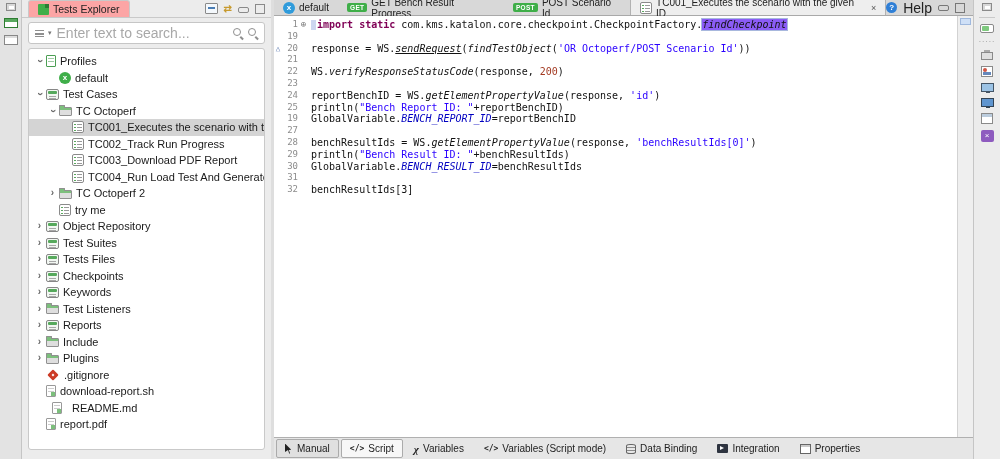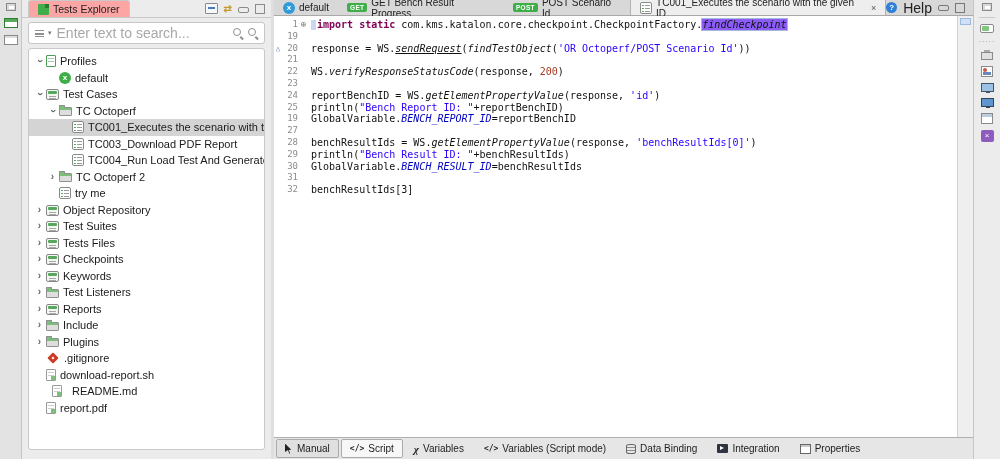--- a/index.html
+++ b/index.html
@@ -214,20 +214,25 @@
           <span class="tlabel">TC Octoperf</span>
         </div>
         <div class="row sel" style="padding-left: 30px;">
           <span class="chev"></span>
           <span class="icn i-tc"></span>
           <span class="tlabel">TC001_Executes the scenario with the given ID</span>
         </div>
         <div class="row" style="padding-left: 30px;">
           <span class="chev"></span>
           <span class="icn i-tc"></span>
+          <span class="tlabel">TC002_Track Run Progress</span>
+        </div>
+        <div class="row" style="padding-left: 30px;">
+          <span class="chev"></span>
+          <span class="icn i-tc"></span>
           <span class="tlabel">TC003_Download PDF Report</span>
         </div>
         <div class="row" style="padding-left: 30px;">
           <span class="chev"></span>
           <span class="icn i-tc"></span>
           <span class="tlabel">TC004_Run Load Test And Generate Report</span>
         </div>
         <div class="row" style="padding-left: 17px;">
           <span class="chev">›</span>
           <span class="icn i-fld"></span>

